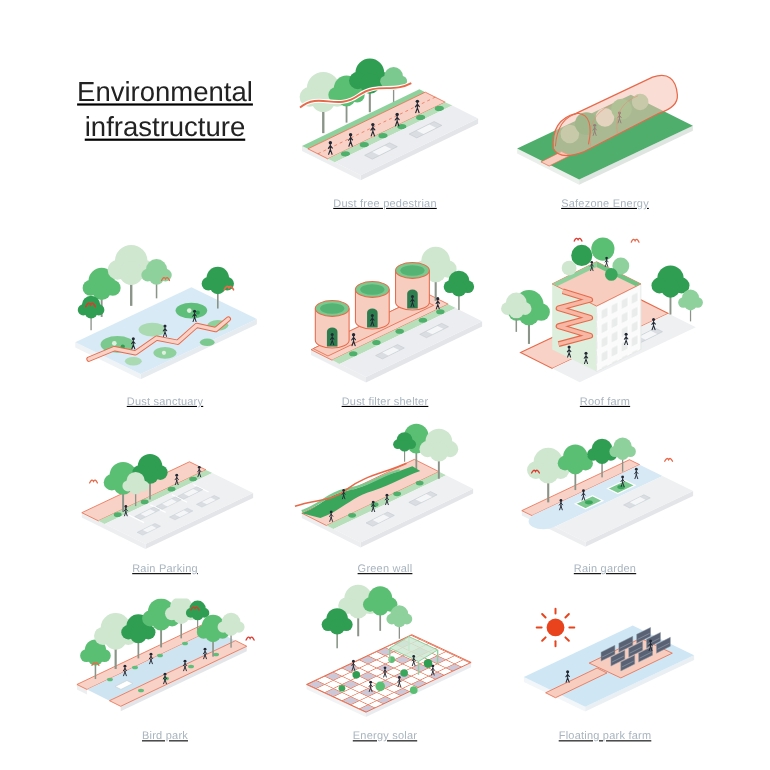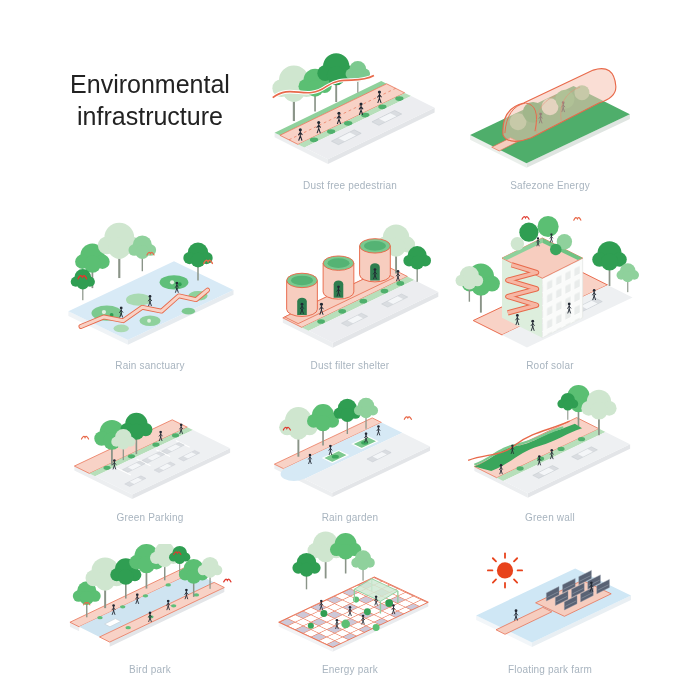--- a/index.html
+++ b/index.html
@@ -1,17 +1,17 @@
 <!DOCTYPE html>
 <html><head>
 <meta charset="utf-8">
 <style>
   html,body{margin:0;padding:0;}
   body{width:700px;height:700px;background:#ffffff;font-family:"Liberation Sans",sans-serif;overflow:hidden;}
-  .grid{width:600px;margin:24px auto 0;display:grid;grid-template-columns:200px 200px 200px;grid-template-rows:170px 180px 152px 152px;}
+  .grid{width:600px;margin:24px auto 0;display:grid;grid-template-columns:200px 200px 200px;grid-template-rows:170px 180px 152px 152px;text-decoration:underline;}
   .cell{display:flex;flex-direction:column;align-items:center;justify-content:flex-end;}
   .cell svg.illus{display:block;flex:0 0 auto;}
   .label{height:14px;margin-top:7px;font-size:10px;line-height:12px;color:#a8b4bf;letter-spacing:.2px;text-align:right;}
   .title-cell{justify-content:center;padding-bottom:18px;}
   .title{font-size:25px;line-height:1.28;color:#222222;text-align:center;max-width:190px;font-weight:400;}
   .defs{position:absolute;width:0;height:0;}
 </style>
 </head>
 <body>
 
@@ -133,21 +133,21 @@
       </g>
       <g>
         <use href="#sym-person" x="67" y="85" width="6" height="12"></use>
         <use href="#sym-person" x="97" y="73" width="6" height="12"></use>
         <use href="#sym-person" x="125" y="59" width="6" height="12"></use>
       </g>
       <use href="#sym-bird" x="24" y="50" width="11" height="9" style="color:#e0392e"></use>
       <use href="#sym-bird" x="155" y="34" width="11" height="9" style="color:#e8694a"></use>
       <use href="#sym-bird" x="96" y="26" width="9" height="8" style="color:#e8694a"></use>
     </svg>
-    <div class="label">Rain sanctuary</div>
+    <div class="label">Dust sanctuary</div>
   </div>
 
   <div class="cell">
     <svg class="illus" width="192" viewBox="0 -8 200 140">
       <polygon points="82,121 192,68 192,73 82,126" fill="#e3e5e8"></polygon>
       <polygon points="30,95 82,121 82,126 30,100" fill="#eceef0"></polygon>
       <polygon points="30,95 140,42 159.8,51.9 49.8,104.9" fill="#f8d2c6" stroke="#e8694a" stroke-width="0.8"></polygon>
       <polygon points="49.8,104.9 159.8,51.9 167,55.5 57,108.5" fill="#b7dfba"></polygon>
       <g fill="#4fb06c">
         <ellipse cx="69.9" cy="98.8" rx="4" ry="2.4"></ellipse>
@@ -232,21 +232,21 @@
       </g>
       <g>
         <use href="#sym-person" x="63" y="101" width="6" height="12"></use>
         <use href="#sym-person" x="79" y="107" width="6" height="12"></use>
         <use href="#sym-person" x="117" y="89" width="6" height="12"></use>
         <use href="#sym-person" x="143" y="75" width="6" height="12"></use>
       </g>
       <use href="#sym-bird" x="70" y="-3" width="9" height="8" style="color:#e0392e"></use>
       <use href="#sym-bird" x="124" y="-2" width="9" height="8" style="color:#e8694a"></use>
     </svg>
-    <div class="label">Roof solar</div>
+    <div class="label">Roof farm</div>
   </div>
 
   <div class="cell">
     <svg class="illus" width="178" viewBox="0 20 200 116">
       <polygon points="80,124 190,72 190,77 80,129" fill="#e3e5e8"></polygon>
       <polygon points="15,92 80,124 80,129 15,97" fill="#eceef0"></polygon>
       <polygon points="15,92 125,40 141.9,48.3 31.9,100.3" fill="#f8d2c6" stroke="#e8694a" stroke-width="0.8"></polygon>
       <polygon points="31.9,100.3 141.9,48.3 148.4,51.5 38.4,103.5" fill="#b7dfba"></polygon>
       <g fill="#4fb06c">
         <ellipse cx="51.7" cy="94" rx="4" ry="2.4"></ellipse>
@@ -272,54 +272,21 @@
         <use href="#sym-tree" x="64.7" y="30.5" width="40" height="50" style="color:#2f9e52"></use>
         <use href="#sym-tree" x="55" y="49" width="30" height="38" style="color:#cfe6cf"></use>
       </g>
       <g>
         <use href="#sym-person" x="57" y="84" width="6" height="12"></use>
         <use href="#sym-person" x="132" y="44" width="6" height="12"></use>
         <use href="#sym-person" x="109" y="52" width="6" height="12"></use>
       </g>
       <use href="#sym-bird" x="22" y="56" width="10" height="8" style="color:#e8694a"></use>
     </svg>
-    <div class="label">Green Parking</div>
-  </div>
-
-  <div class="cell">
-    <svg class="illus" width="178" viewBox="0 10 200 126">
-      <polygon points="80,122 190,70 190,75 80,127" fill="#e3e5e8"></polygon>
-      <polygon points="15,90 80,122 80,127 15,95" fill="#eceef0"></polygon>
-      <polygon points="15,90 125,38 135.4,43.1 25.4,95.1" fill="#f8d2c6" stroke="#e8694a" stroke-width="0.8"></polygon>
-      <ellipse cx="37" cy="101" rx="15" ry="8" fill="#d6e9f5"></ellipse>
-      <polygon points="25.4,95.1 135.4,43.1 158.8,54.6 48.8,106.6" fill="#d6e9f5"></polygon>
-      <polygon points="48.8,106.6 158.8,54.6 190,70 80,122" fill="#eef0f2"></polygon>
-      <g>
-        <polygon points="69.7,83 87.3,74.7 97.7,79.8 80.1,88.1" fill="#7cc98f" stroke="#ffffff" stroke-width="1.3"></polygon>
-        <polygon points="102.7,67.4 120.3,59.1 130.7,64.2 113.1,72.5" fill="#7cc98f" stroke="#ffffff" stroke-width="1.3"></polygon>
-        <ellipse cx="83.5" cy="81.5" rx="4" ry="2.2" fill="#3aa65c"></ellipse>
-        <ellipse cx="116.5" cy="66" rx="4" ry="2.2" fill="#3aa65c"></ellipse>
-      </g>
-      <use href="#sym-car" x="116.6" y="71" width="32" height="20"></use>
-      <g>
-        <use href="#sym-tree" x="18" y="24" width="48" height="60" style="color:#cfe6cf"></use>
-        <use href="#sym-tree" x="49.7" y="21" width="40" height="50" style="color:#5bbf73"></use>
-        <use href="#sym-tree" x="80" y="15" width="34" height="43" style="color:#2f9e52"></use>
-        <use href="#sym-tree" x="103" y="14" width="30" height="38" style="color:#8fd19c"></use>
-      </g>
-      <g>
-        <use href="#sym-person" x="52" y="78" width="6" height="12"></use>
-        <use href="#sym-person" x="75" y="68" width="6" height="12"></use>
-        <use href="#sym-person" x="115" y="54" width="6" height="12"></use>
-        <use href="#sym-person" x="129" y="46" width="6" height="12"></use>
-      </g>
-      <use href="#sym-bird" x="160" y="34" width="10" height="8" style="color:#e8694a"></use>
-      <use href="#sym-bird" x="24" y="46" width="10" height="8" style="color:#e0392e"></use>
-    </svg>
-    <div class="label">Rain garden</div>
+    <div class="label">Rain Parking</div>
   </div>
 
   <div class="cell">
     <svg class="illus" width="178" viewBox="0 0 200 138">
       <polygon points="75,125 190,70 190,75 75,130" fill="#e3e5e8"></polygon>
       <polygon points="15,95 75,125 75,130 15,100" fill="#eceef0"></polygon>
       <polygon points="15,95 130,40 155.2,52.6 40.2,107.6" fill="#f8d2c6" stroke="#e8694a" stroke-width="0.8"></polygon>
       <polygon points="40.2,107.6 155.2,52.6 162.4,56.2 47.4,111.2" fill="#b7dfba"></polygon>
       <g fill="#4fb06c">
         <ellipse cx="66.4" cy="97.2" rx="4" ry="2.4"></ellipse>
@@ -339,20 +306,53 @@
       <path d="M15,93 C35,86 42,74 64,70 C86,66 95,56 115,51" stroke="#7cc98f" stroke-width="2.5" fill="none"></path>
       <path d="M8,88 C30,80 45,84 62,70 C80,56 100,54 122,44" stroke="#e8694a" stroke-width="1.6" fill="none"></path>
       <g>
         <use href="#sym-person" x="85" y="82" width="6" height="12"></use>
         <use href="#sym-person" x="99" y="75" width="6" height="12"></use>
         <use href="#sym-person" x="55" y="70" width="5.5" height="11"></use>
         <use href="#sym-person" x="42" y="92" width="6" height="12"></use>
       </g>
     </svg>
     <div class="label">Green wall</div>
+  </div>
+
+  <div class="cell">
+    <svg class="illus" width="178" viewBox="0 10 200 126">
+      <polygon points="80,122 190,70 190,75 80,127" fill="#e3e5e8"></polygon>
+      <polygon points="15,90 80,122 80,127 15,95" fill="#eceef0"></polygon>
+      <polygon points="15,90 125,38 135.4,43.1 25.4,95.1" fill="#f8d2c6" stroke="#e8694a" stroke-width="0.8"></polygon>
+      <ellipse cx="37" cy="101" rx="15" ry="8" fill="#d6e9f5"></ellipse>
+      <polygon points="25.4,95.1 135.4,43.1 158.8,54.6 48.8,106.6" fill="#d6e9f5"></polygon>
+      <polygon points="48.8,106.6 158.8,54.6 190,70 80,122" fill="#eef0f2"></polygon>
+      <g>
+        <polygon points="69.7,83 87.3,74.7 97.7,79.8 80.1,88.1" fill="#7cc98f" stroke="#ffffff" stroke-width="1.3"></polygon>
+        <polygon points="102.7,67.4 120.3,59.1 130.7,64.2 113.1,72.5" fill="#7cc98f" stroke="#ffffff" stroke-width="1.3"></polygon>
+        <ellipse cx="83.5" cy="81.5" rx="4" ry="2.2" fill="#3aa65c"></ellipse>
+        <ellipse cx="116.5" cy="66" rx="4" ry="2.2" fill="#3aa65c"></ellipse>
+      </g>
+      <use href="#sym-car" x="116.6" y="71" width="32" height="20"></use>
+      <g>
+        <use href="#sym-tree" x="18" y="24" width="48" height="60" style="color:#cfe6cf"></use>
+        <use href="#sym-tree" x="49.7" y="21" width="40" height="50" style="color:#5bbf73"></use>
+        <use href="#sym-tree" x="80" y="15" width="34" height="43" style="color:#2f9e52"></use>
+        <use href="#sym-tree" x="103" y="14" width="30" height="38" style="color:#8fd19c"></use>
+      </g>
+      <g>
+        <use href="#sym-person" x="52" y="78" width="6" height="12"></use>
+        <use href="#sym-person" x="75" y="68" width="6" height="12"></use>
+        <use href="#sym-person" x="115" y="54" width="6" height="12"></use>
+        <use href="#sym-person" x="129" y="46" width="6" height="12"></use>
+      </g>
+      <use href="#sym-bird" x="160" y="34" width="10" height="8" style="color:#e8694a"></use>
+      <use href="#sym-bird" x="24" y="46" width="10" height="8" style="color:#e0392e"></use>
+    </svg>
+    <div class="label">Rain garden</div>
   </div>
 
   <div class="cell">
     <svg class="illus" width="182" viewBox="0 0 200 124">
       <polygon points="55.7,107.8 181.7,47.8 181.7,52.8 55.7,112.8" fill="#e3e5e8"></polygon>
       <polygon points="12,86 22.1,91 22.1,96 12,91" fill="#eceef0"></polygon>
       <polygon points="12,86 138,26 148.1,31 22.1,91" fill="#f8d2c6" stroke="#e8694a" stroke-width="0.8"></polygon>
       <polygon points="22.1,91 148.1,31 170.5,42.2 44.5,102.2" fill="#cfe4f1"></polygon>
       <polygon points="44.5,102.2 170.5,42.2 181.7,47.8 55.7,107.8" fill="#f8d2c6" stroke="#e8694a" stroke-width="0.8"></polygon>
       <g fill="#5fbf7a">
@@ -431,21 +431,21 @@
       </g>
       <g>
         <use href="#sym-person" x="97" y="79" width="6" height="12"></use>
         <use href="#sym-person" x="127" y="67" width="6" height="12"></use>
         <use href="#sym-person" x="147" y="77" width="6" height="12"></use>
         <use href="#sym-person" x="82" y="94" width="6" height="12"></use>
         <use href="#sym-person" x="112" y="89" width="6" height="12"></use>
         <use href="#sym-person" x="64" y="72" width="6" height="12"></use>
       </g>
     </svg>
-    <div class="label">Energy park</div>
+    <div class="label">Energy solar</div>
   </div>
 
   <div class="cell">
     <svg class="illus" width="180" viewBox="0 12 200 122">
       <polygon points="80,118 190,66 190,71 80,123" fill="#e9eff3"></polygon>
       <polygon points="18,88 80,118 80,123 18,93" fill="#f2f6f9"></polygon>
       <polygon points="18,88 128,36 190,66 80,118" fill="#cfe7f5"></polygon>
       <polygon points="40,104 92,79 102,84 50,109" fill="#f6cdbf" stroke="#e8694a" stroke-width="0.8"></polygon>
       <polygon points="84,74 136,49 168,64 116,89" fill="#f6cdbf" stroke="#e8694a" stroke-width="0.8"></polygon>
       <g>

